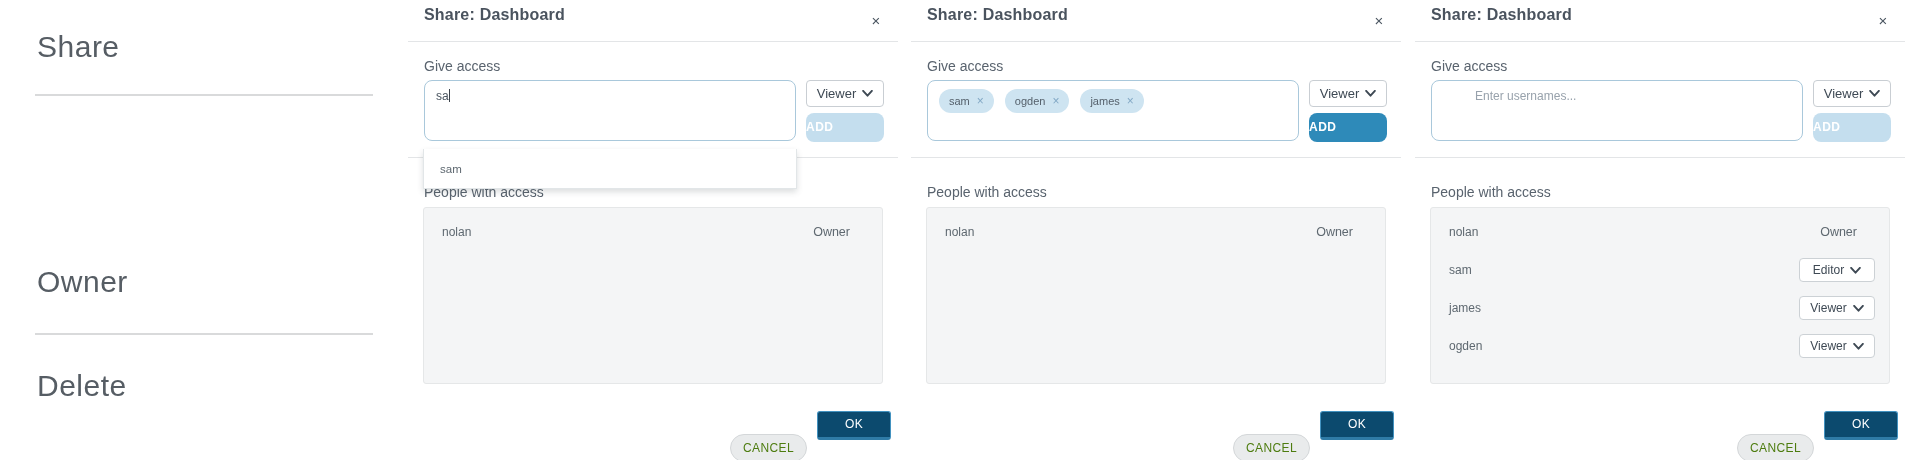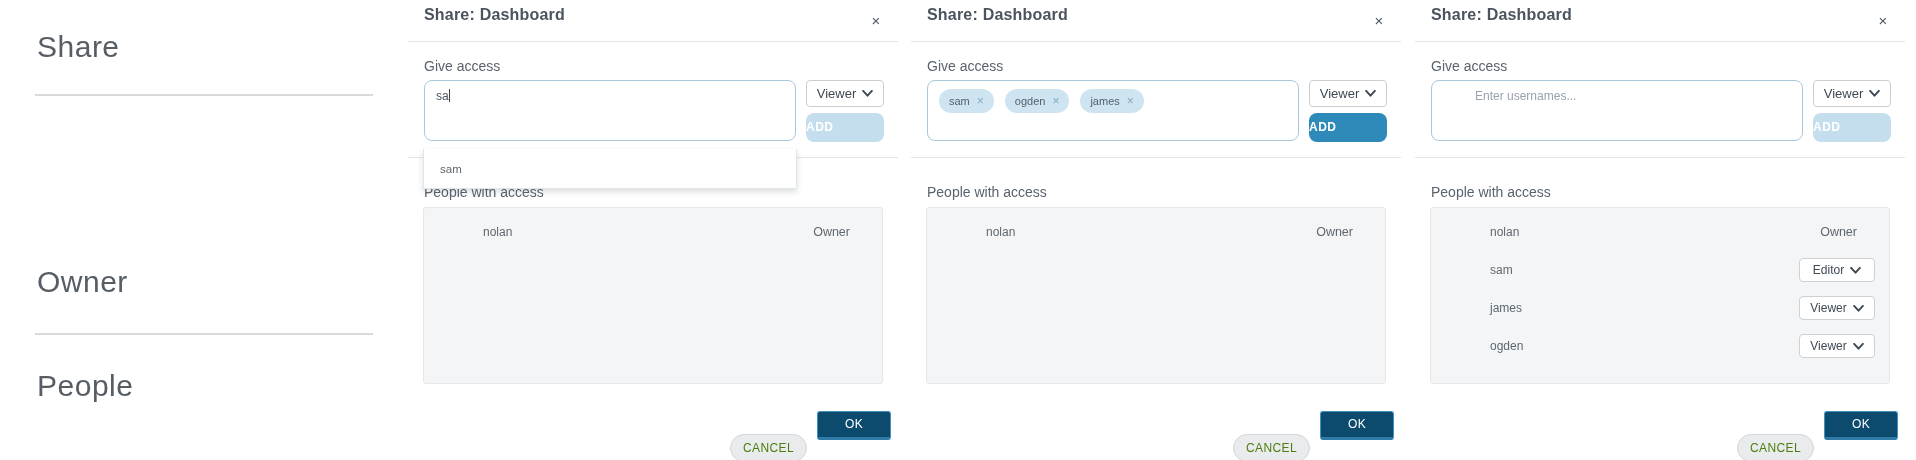--- a/index.html
+++ b/index.html
@@ -72,21 +72,20 @@
     box-shadow: 0 3px 6px rgba(60,70,80,0.18); z-index: 3;
   }
   .m-suggest .sug-item {
     position: absolute; left: 16px; top: 14px; font-size: 11.5px; color: #5e6870; cursor: pointer;
   }
 
   .m-people {
     position: absolute; left: 17px; top: 207px; width: 460px; height: 177px;
     background: #f4f5f6; border: 1px solid #e5e7e8; border-radius: 3px;
     padding-top: 5px;
-    padding-left: 41px;
   }
   .p-row {
     height: 38px; display: flex; align-items: center; justify-content: space-between;
     padding: 0 14px 0 18px;
   }
   .p-name { font-size: 12px; color: #5e6870; }
   .p-role-text { font-size: 12.5px; color: #5e6870; margin-right: 18px; }
   .p-role-select {
     width: 76px; height: 24px; background: #fff; border: 1px solid #ccd1d5; border-radius: 4px;
     display: flex; align-items: center; justify-content: center; gap: 6px;
@@ -109,21 +108,21 @@
 </head>
 <body>
 
 <div class="stage">
 
   <nav class="sidebar">
     <div class="menu-item" style="top:22px;">Share</div>
     <div class="menu-divider" style="top:94px;"></div>
     <div class="menu-item" style="top:257px;">Owner</div>
     <div class="menu-divider" style="top:333px;"></div>
-    <div class="menu-item" style="top:361px;">People</div>
+    <div class="menu-item" style="top:361px;">Delete</div>
   </nav>
 
   <section class="modal-panel" style="left:406px;">
     <h1 class="m-title">Share: Dashboard</h1>
     <div class="m-close">×</div>
     <div class="m-div top"></div>
 
     <div class="m-label give">Give access</div>
     <div class="m-input">
       <span>sa</span><span class="caret"></span>

